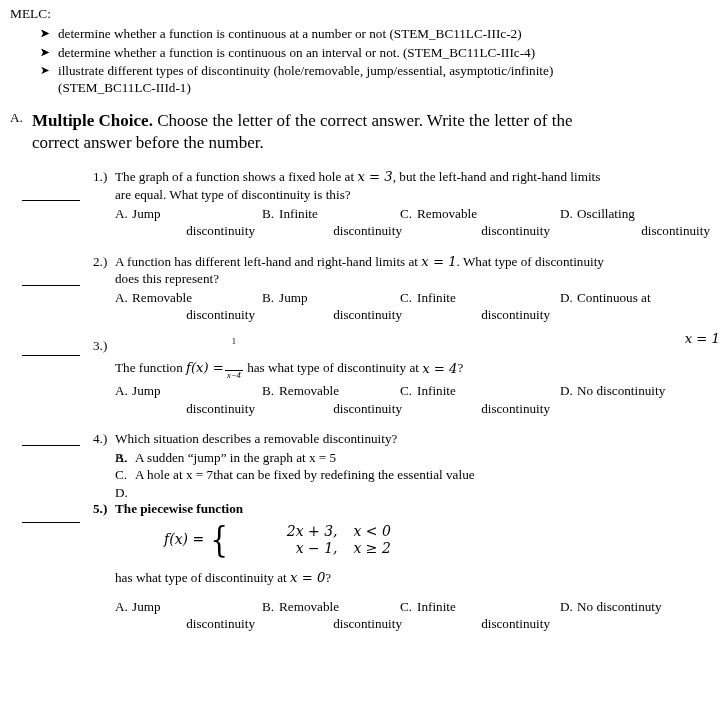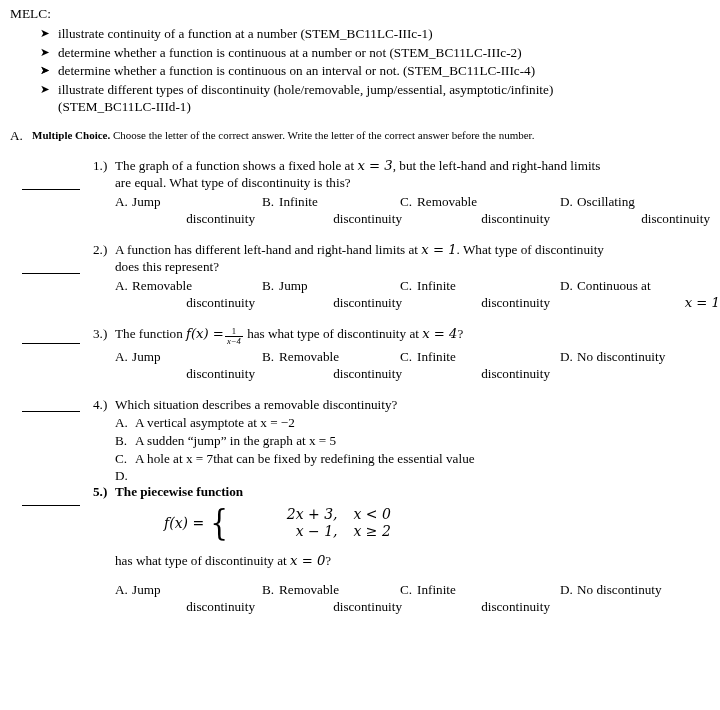--- a/index.html
+++ b/index.html
@@ -58,21 +58,21 @@
     position: relative;
     padding-left: 22px;
   }
   .section-letter {
     position: absolute;
     left: 0;
     top: 0;
   }
   .section-head {
     line-height: 1.32;
-    font-size: 11px;
+    font-size: 17px;
   }
   .section-head b { font-weight: bold; }
 
   
   .qlist {
     margin: 0;
     padding: 0;
     list-style: none;
   }
   .question {
@@ -138,21 +138,21 @@
     position: absolute;
     left: 0;
     top: 0;
   }
 
   
   .math {
     font-family: "DejaVu Serif", "Liberation Serif", serif;
     font-style: italic;
   }
-  .mi { font-style: italic; }
+  .mi { font-style: italic; margin-top: 24px; }
   .mn { font-style: normal; }
 
   .frac {
     display: inline-block;
     vertical-align: -0.42em;
     text-align: center;
     font-style: normal;
     margin: 0 1px;
   }
   .frac .num {
@@ -223,21 +223,20 @@
 </head>
 <body>
 
 <div class="page">
 
   <div>
     <div class="melc-title">MELC:</div>
     <ul class="melc-list">
       <li class="melc-item">
         <span class="melc-bullet">➤</span>
-        <span>illustrate continuity of a function at a number (STEM_BC11LC-IIIc-1)</span>
       </li>
       <li class="melc-item">
         <span class="melc-bullet">➤</span>
         <span>determine whether a function is continuous at a number or not (STEM_BC11LC-IIIc-2)</span>
       </li>
       <li class="melc-item">
         <span class="melc-bullet">➤</span>
       </li>
       <li class="melc-item">
         <span class="melc-bullet">➤</span>
@@ -337,21 +336,20 @@
 
     <li class="question">
       <span class="blank-line" style="top:15px;"></span>
       <div class="q-body">
         <span class="q-num">4.)</span>
         <span class="q-text">Which situation describes a removable discontinuity?</span>
       </div>
       <div class="options-stack">
         <div class="option-line" style="margin-left:22px;">
           <span class="opt-letter">A.</span>
-          <span>A vertical asymptote at x = −2</span>
         </div>
         <div class="option-line" style="margin-left:22px;">
           <span class="opt-letter">B.</span>
           <span>A sudden “jump” in the graph at x = 5</span>
         </div>
         <div class="option-line" style="margin-left:22px;">
           <span class="opt-letter">C.</span>
           <span>A hole at x = 7that can be fixed by redefining the essential value</span>
         </div>
         <div class="option-line" style="margin-left:22px;">

